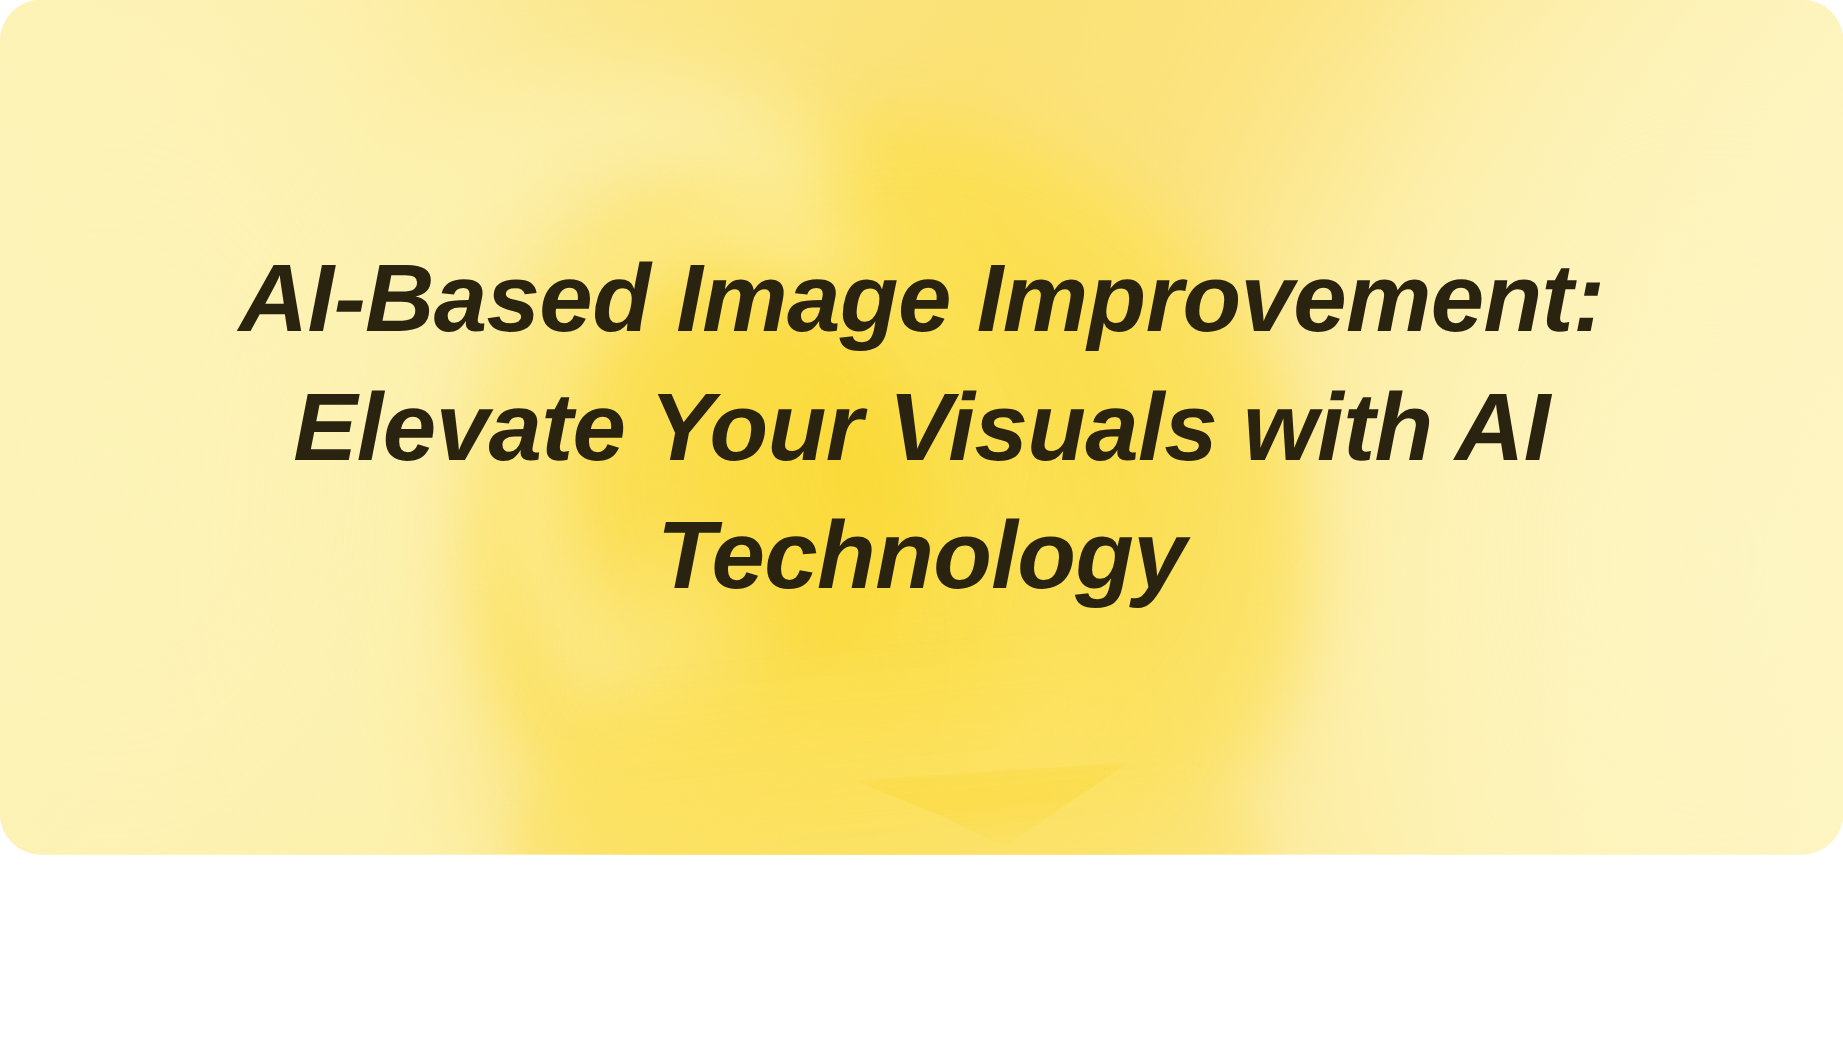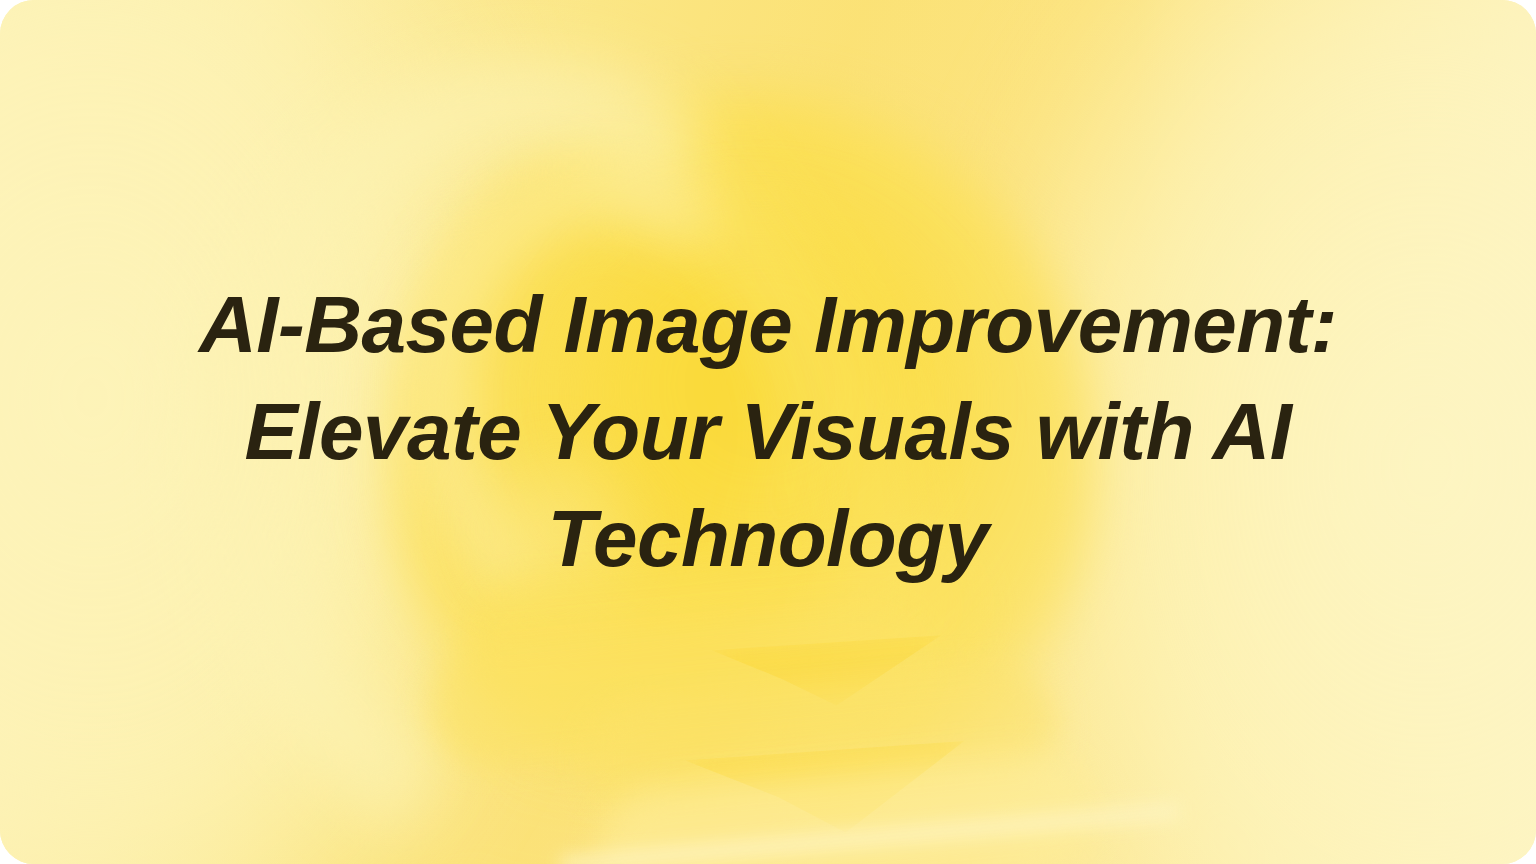--- a/index.html
+++ b/index.html
@@ -7,21 +7,21 @@
     padding: 0;
     background: #ffffff;
     width: 1536px;
     height: 864px;
     overflow: hidden;
   }
 
   #banner {
     position: relative;
     width: 1536px;
-    height: 864px;
+    height: 712px;
     border-radius: 34px;
     overflow: hidden;
     background: linear-gradient(112deg,
         #fcf0ae 0%,
         #fcecA0 14%,
         #fbe684 32%,
         #fbe173 46%,
         #fce27a 58%,
         #fce68c 72%,
         #fdeda6 86%,

